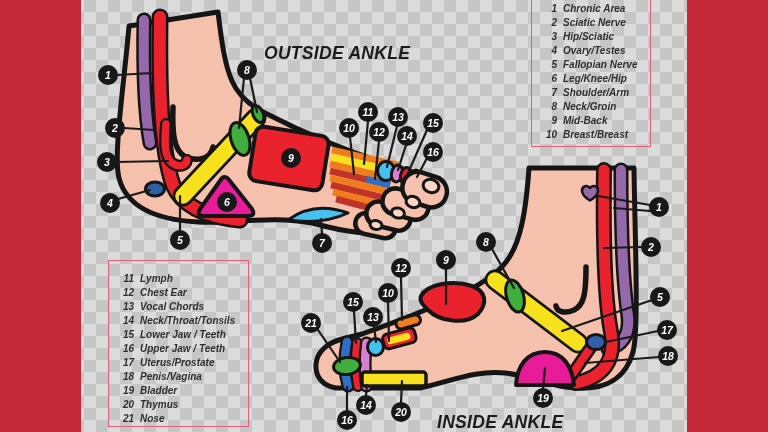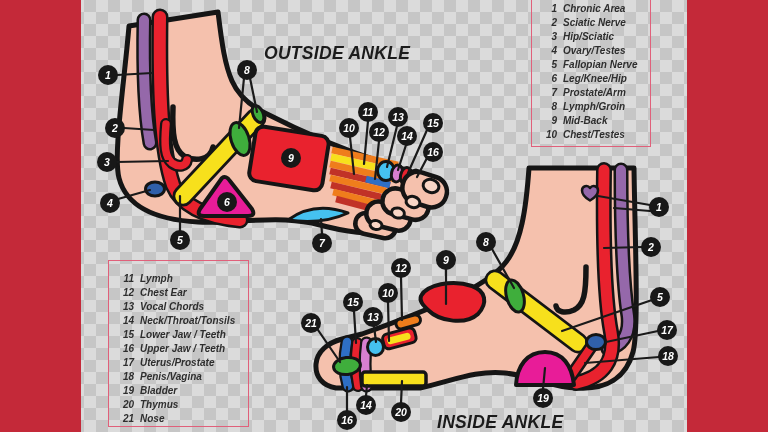--- a/index.html
+++ b/index.html
@@ -246,33 +246,33 @@
     <div class="lrow">
         <span class="num">5</span>
         <span class="lbl">Fallopian Nerve</span>
       </div>
     <div class="lrow">
         <span class="num">6</span>
         <span class="lbl">Leg/Knee/Hip</span>
       </div>
     <div class="lrow">
         <span class="num">7</span>
-        <span class="lbl">Prostate/Arm</span>
+        <span class="lbl">Shoulder/Arm</span>
       </div>
     <div class="lrow">
         <span class="num">8</span>
-        <span class="lbl">Lymph/Groin</span>
+        <span class="lbl">Neck/Groin</span>
       </div>
     <div class="lrow">
         <span class="num">9</span>
         <span class="lbl">Mid-Back</span>
       </div>
     <div class="lrow">
         <span class="num">10</span>
-        <span class="lbl">Chest/Testes</span>
+        <span class="lbl">Breast/Breast</span>
       </div>
   </div>
 
   <div class="legend" id="legend-inside">
     <div class="lrow">
         <span class="num">11</span>
         <span class="lbl">Lymph</span>
       </div>
     <div class="lrow">
         <span class="num">12</span>

